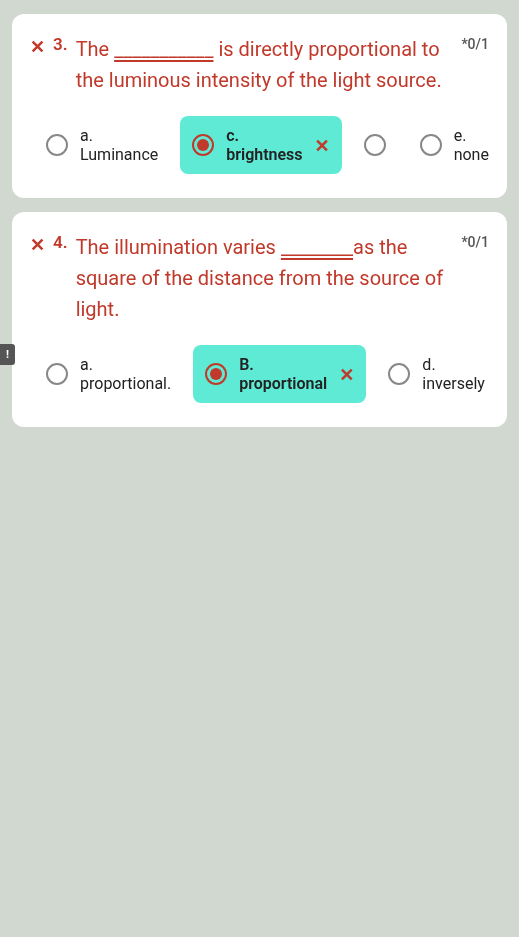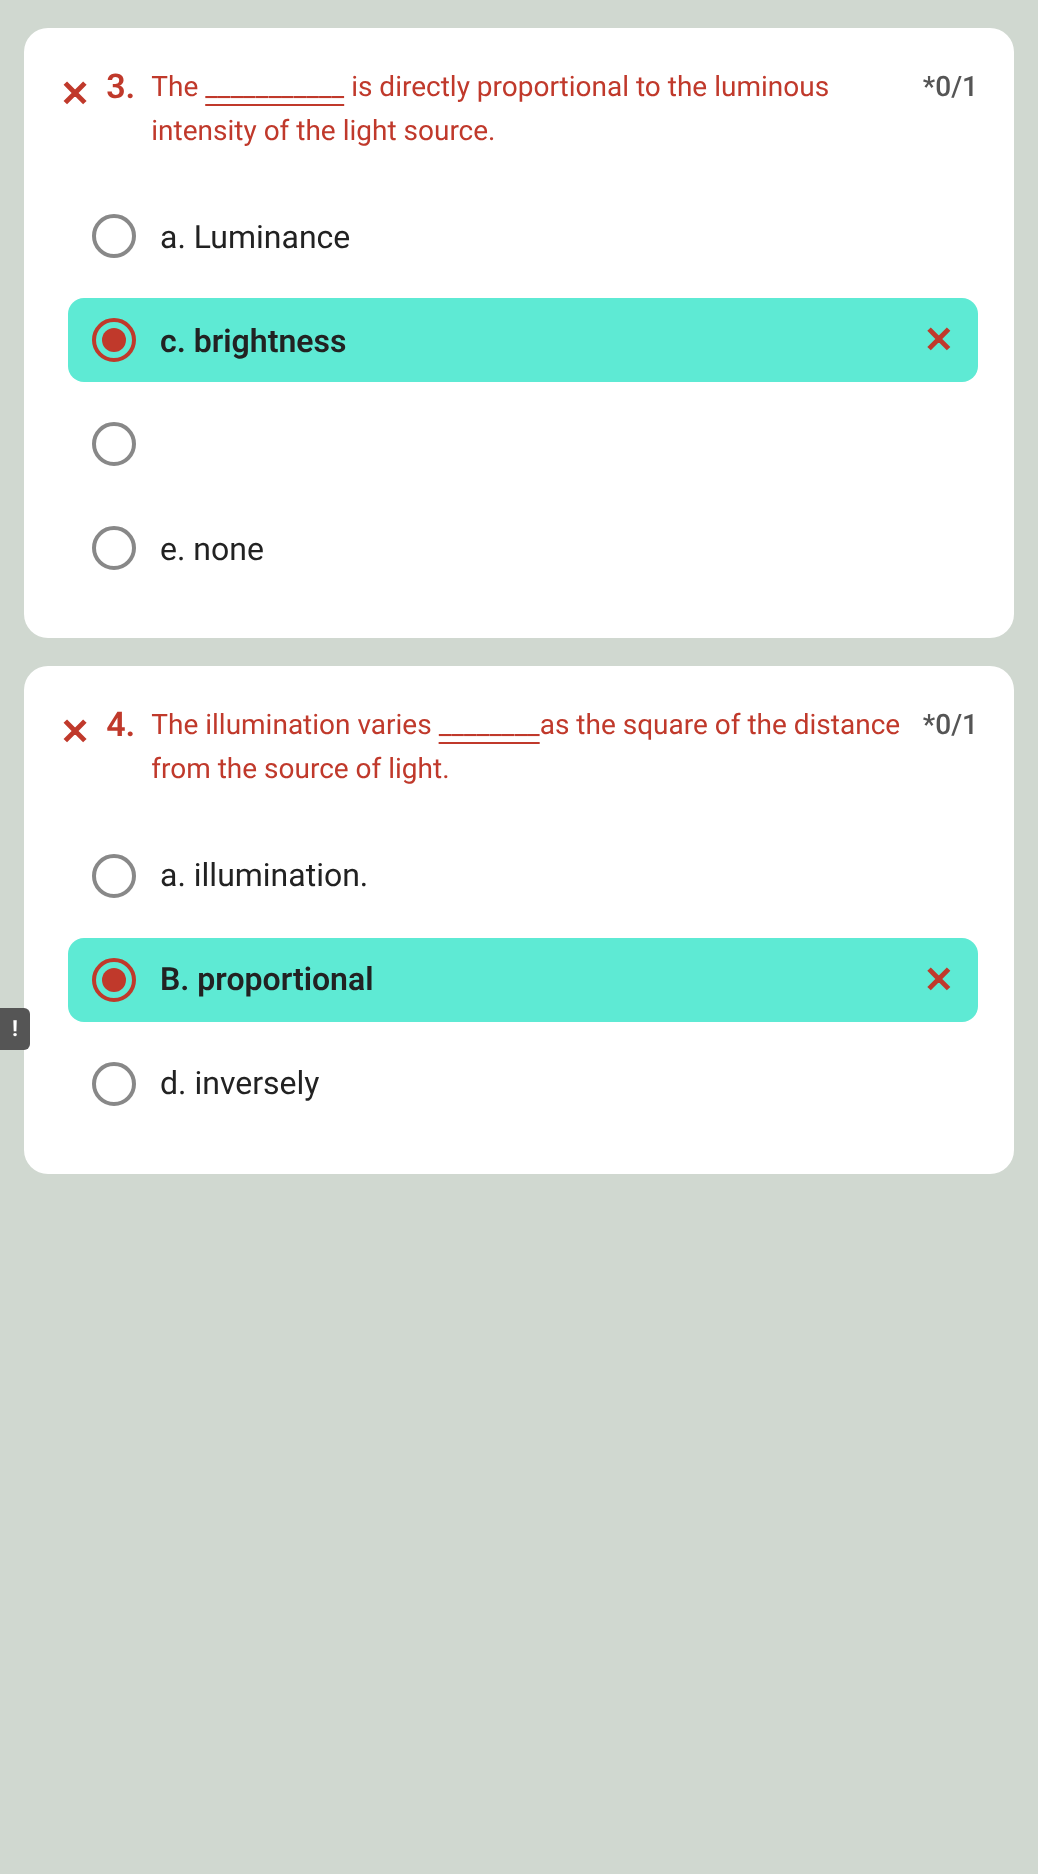--- a/index.html
+++ b/index.html
@@ -39,36 +39,36 @@
 
     .question-number {
       color: #c0392b;
       font-weight: 600;
       font-size: 17px;
       flex-shrink: 0;
     }
 
     .question-text {
       color: #c0392b;
-      font-size: 14px;
+      font-size: 20px;
       line-height: 1.55;
       flex: 1;
     }
 
     .score-badge {
       color: #555;
       font-size: 14px;
       font-weight: 500;
       flex-shrink: 0;
       margin-top: 2px;
     }
 
     .options-list {
       display: flex;
-      flex-direction: column;
+      flex-direction: row;
       gap: 10px;
       padding-left: 4px;
     }
 
     .option-item {
       display: flex;
       align-items: center;
       gap: 12px;
       padding: 10px 12px;
       border-radius: 8px;
@@ -179,21 +179,21 @@
       <span class="wrong-icon">✕</span>
       <span class="question-number">4.</span>
       <span class="question-text">The illumination varies <span style="text-decoration:underline;text-underline-offset:4px;">________</span>as the square of the distance from the source of light.</span>
       <span class="score-badge">*0/1</span>
     </div>
 
     <div class="options-list">
 
       <div class="option-item">
         <div class="radio-outer"></div>
-        <span class="option-label">a. illumination.</span>
+        <span class="option-label">a. proportional.</span>
       </div>
 
       <div class="option-item selected-wrong">
         <div class="radio-outer checked">
           <div class="radio-inner"></div>
         </div>
         <span class="option-label">B. proportional</span>
         <span class="wrong-mark">✕</span>
       </div>
 

